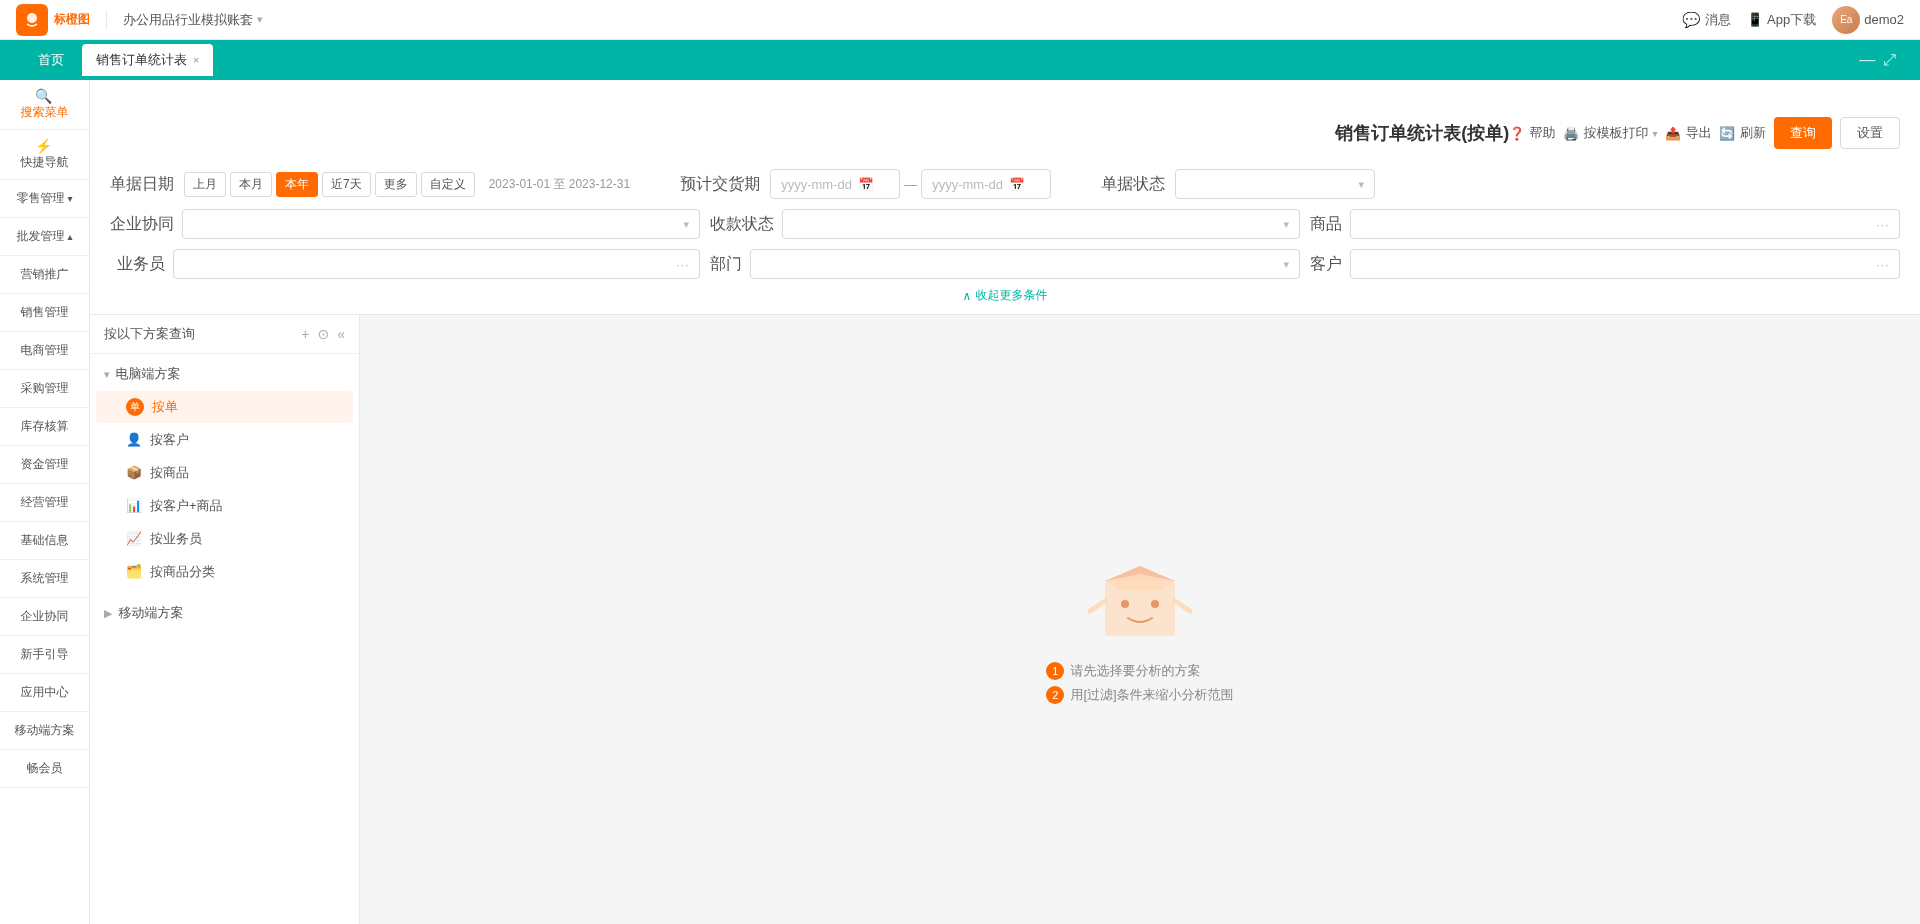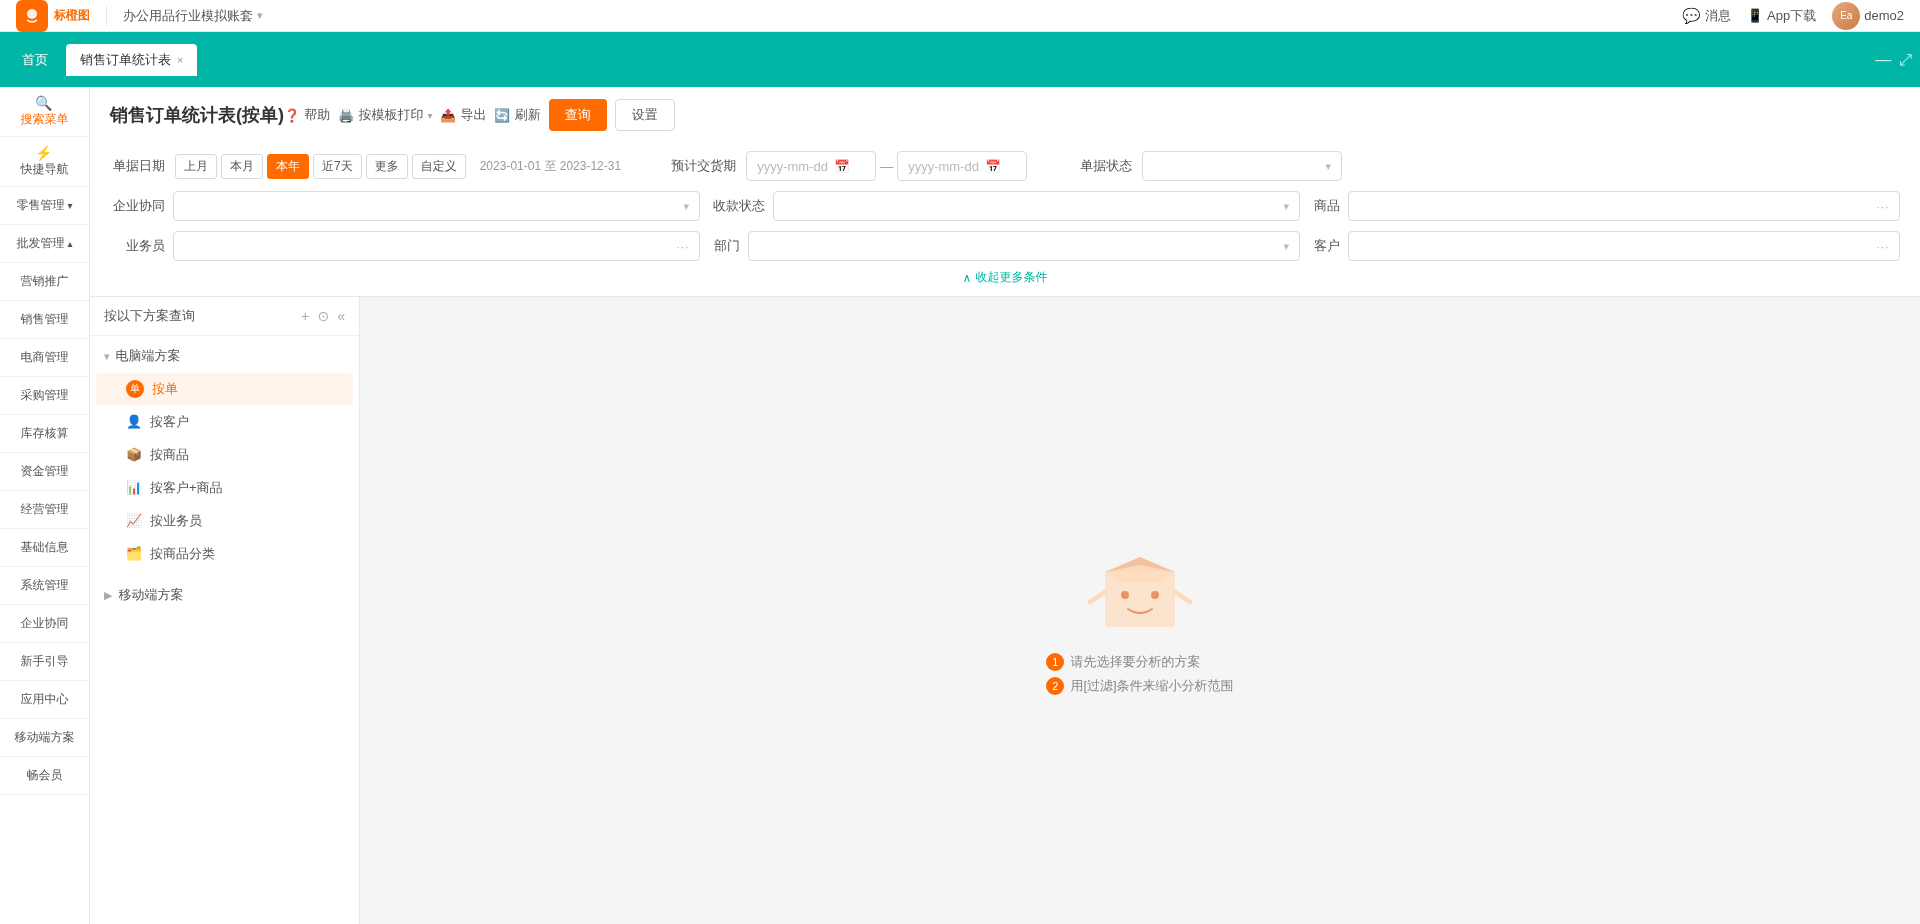--- a/index.html
+++ b/index.html
@@ -1,30 +1,30 @@
 <!DOCTYPE html>
 <html><head>
   <meta charset="utf-8">
   <style>
     * { box-sizing: border-box; margin: 0; padding: 0; }
     body { font-family: 'Microsoft YaHei', sans-serif; font-size: 13px; background: #f5f5f5; color: #333; height: 924px; overflow: hidden; display: flex; flex-direction: column; }
 
     
-    .top-bar { background: #fff; height: 32px; display: flex; align-items: center; justify-content: space-between; padding: 0 16px; border-bottom: 1px solid #e8e8e8; flex-shrink: 0; }
+    .top-bar { background: #fff; height: 40px; display: flex; align-items: center; justify-content: space-between; padding: 0 16px; border-bottom: 1px solid #e8e8e8; flex-shrink: 0; }
     .top-bar-left { display: flex; align-items: center; gap: 8px; }
     .logo-area { display: flex; align-items: center; gap: 6px; }
     .logo-icon { width: 32px; height: 32px; background: #ff6b00; border-radius: 6px; display: flex; align-items: center; justify-content: center; }
     .logo-icon svg { width: 20px; height: 20px; fill: white; }
     .dropdown-selector { display: flex; align-items: center; gap: 4px; cursor: pointer; color: #555; font-size: 13px; }
     .top-bar-right { display: flex; align-items: center; gap: 16px; }
     .top-right-item { display: flex; align-items: center; gap: 4px; cursor: pointer; color: #555; font-size: 13px; }
     .avatar { width: 28px; height: 28px; border-radius: 50%; background: #e8a87c; display: flex; align-items: center; justify-content: center; color: white; font-size: 11px; overflow: hidden; }
 
     
-    .tab-bar { background: #00b5a5; height: 55px; display: flex; align-items: center; padding: 0 8px; flex-shrink: 0; }
+    .tab-bar { background: #00b5a5; height: 40px; display: flex; align-items: center; padding: 0 24px; flex-shrink: 0; }
     .tab-item { height: 32px; padding: 0 14px; display: flex; align-items: center; gap: 6px; cursor: pointer; border-radius: 4px 4px 0 0; font-size: 13px; color: rgba(255,255,255,0.8); }
     .tab-item.home { color: white; font-weight: 500; }
     .tab-item.active { background: #fff; color: #333; }
     .tab-close { font-size: 11px; color: #999; cursor: pointer; }
     .tab-bar-right { margin-left: auto; display: flex; align-items: center; gap: 8px; }
     .tab-bar-btn { color: rgba(255,255,255,0.8); cursor: pointer; font-size: 16px; }
 
     
     .main-layout { display: flex; flex: 1; overflow: hidden; }
 
@@ -69,25 +69,25 @@
     
     .data-area { flex: 1; background: #f5f5f5; display: flex; flex-direction: column; align-items: center; justify-content: center; overflow: auto; padding: 20px; }
     .empty-state { display: flex; flex-direction: column; align-items: center; gap: 16px; }
     .empty-hints { display: flex; flex-direction: column; gap: 6px; }
     .empty-hint { display: flex; align-items: flex-start; gap: 6px; font-size: 13px; color: #888; }
     .hint-num { width: 18px; height: 18px; border-radius: 50%; background: #ccc; color: white; font-size: 11px; display: flex; align-items: center; justify-content: center; flex-shrink: 0; }
     .hint-num.active { background: #ff6b00; }
 
     
     .combined-header { background: #fff; flex-shrink: 0; }
-    .header-title-row { display: flex; align-items: center; justify-content: flex-start; padding: 12px 20px 8px 20px; }
+    .header-title-row { display: flex; align-items: center; justify-content: flex-end; padding: 12px 20px 8px 20px; margin-top: 25px; }
     .action-buttons-row { display: flex; gap: 8px; }
 
     .filter-section { background: #fff; padding: 12px 20px 8px 20px; border-bottom: 1px solid #e8e8e8; }
-    .fl-label { font-size: 13px; color: #555; min-width: 55px; text-align: right; }
+    .fl-label { font-size: 16px; color: #555; min-width: 55px; text-align: right; }
     .sel-box { border: 1px solid #d9d9d9; border-radius: 4px; padding: 4px 10px; min-height: 30px; font-size: 13px; color: #333; display: flex; align-items: center; justify-content: space-between; cursor: pointer; background: #fff; }
     .inp-box { border: 1px solid #d9d9d9; border-radius: 4px; padding: 4px 10px; min-height: 30px; font-size: 13px; color: #bbb; background: #fff; cursor: pointer; display: flex; align-items: center; }
   </style>
 </head>
 <body>
 
 <div class="top-bar">
   <div class="top-bar-left">
     <div class="logo-area">
       <div class="logo-icon">

